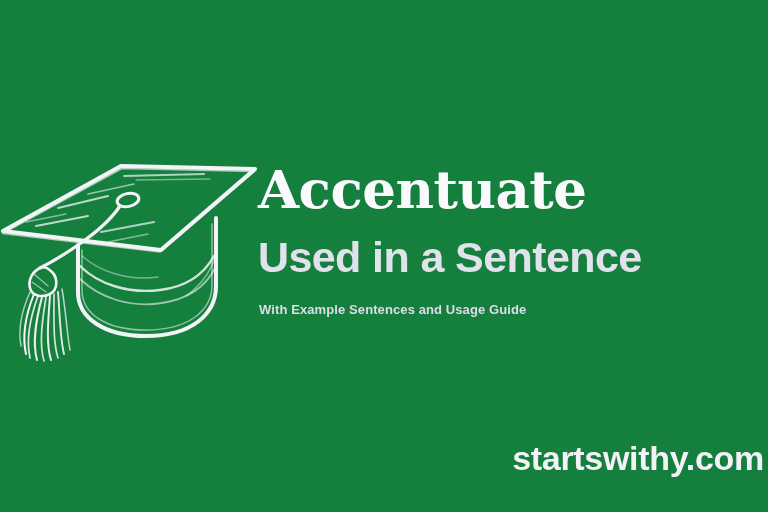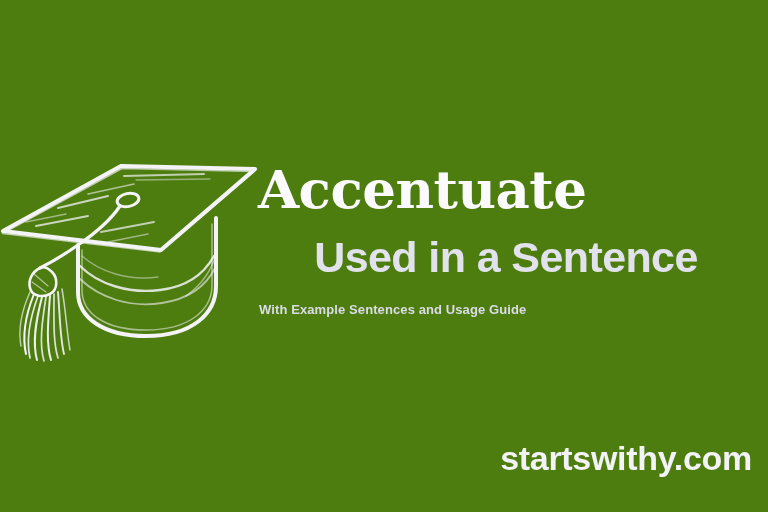--- a/index.html
+++ b/index.html
@@ -9,21 +9,21 @@
   body {
     width: 768px;
     height: 512px;
     overflow: hidden;
     font-family: "Liberation Sans", sans-serif;
   }
   #canvas {
     position: relative;
     width: 768px;
     height: 512px;
-    background: #4d7c0f;
+    background: #15803d;
     overflow: hidden;
   }
 
   
   #cap-illustration {
     position: absolute;
     left: -4px;
     top: 146px;
     width: 268px;
     height: 226px;
@@ -53,37 +53,36 @@
   }
   #usage-headline {
     font-family: "Liberation Sans", sans-serif;
     font-weight: bold;
     font-size: 43px;
     line-height: 50px;
     color: #E2E2EC;
     letter-spacing: -0.6px;
     white-space: nowrap;
     margin: 14px 0 0 0;
-    text-align: center;
   }
   #subtitle {
     font-family: "Liberation Sans", sans-serif;
     font-weight: bold;
     font-size: 13px;
     line-height: 20px;
     color: #DCDCE8;
     letter-spacing: 0.1px;
     white-space: nowrap;
     margin: 18px 0 0 1px;
   }
 
   
   #brand {
     position: absolute;
-    right: 16px;
+    right: 4px;
     top: 438px;
     font-family: "Liberation Sans", sans-serif;
     font-weight: bold;
     font-size: 34px;
     line-height: 40px;
     color: #F2F2F7;
     letter-spacing: -0.3px;
     white-space: nowrap;
   }
 </style>

